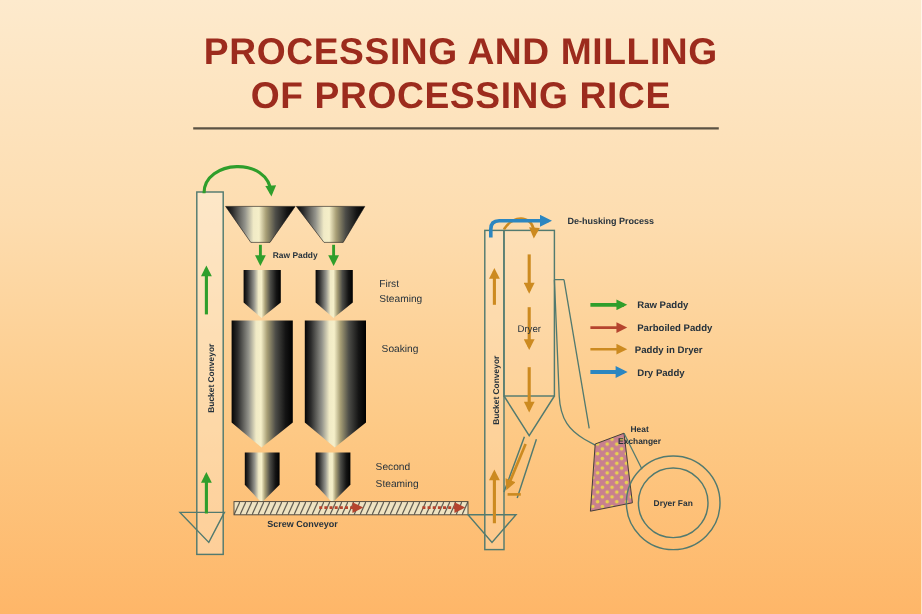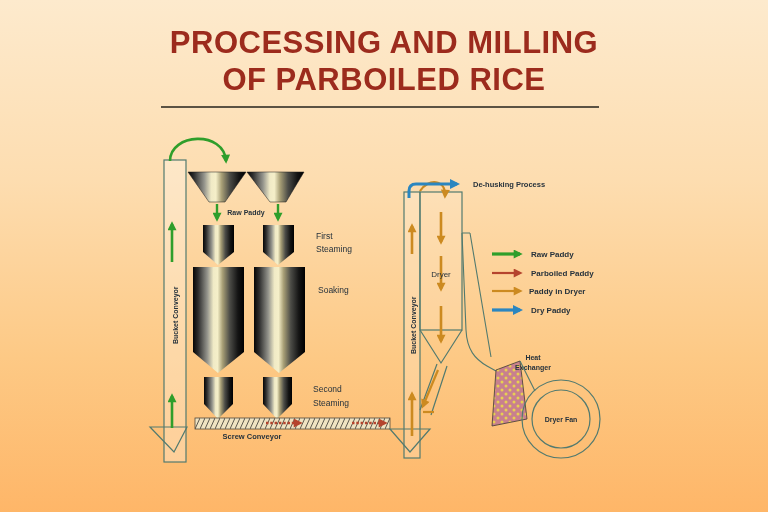--- a/index.html
+++ b/index.html
@@ -21,21 +21,21 @@
   svg text{font-family:"Liberation Sans", sans-serif;fill:#26323c;font-weight:bold;}
   svg text.plain{font-weight:normal;}
 </style>
 </head>
 <body>
 
 <div class="stage">
 
   <div class="title">
     <div>PROCESSING AND MILLING</div>
-    <div>OF PARBOILED RICE</div>
+    <div>OF PROCESSING RICE</div>
   </div>
   <div class="underline"></div>
 
   <svg width="768" height="512" viewBox="0 0 768 512">
     <defs>
       <linearGradient id="metal" x1="0" y1="0" x2="1" y2="0">
         <stop offset="0" stop-color="#050505"></stop>
         <stop offset="0.10" stop-color="#2c2c2c"></stop>
         <stop offset="0.28" stop-color="#94948c"></stop>
         <stop offset="0.40" stop-color="#f0eac6"></stop>

